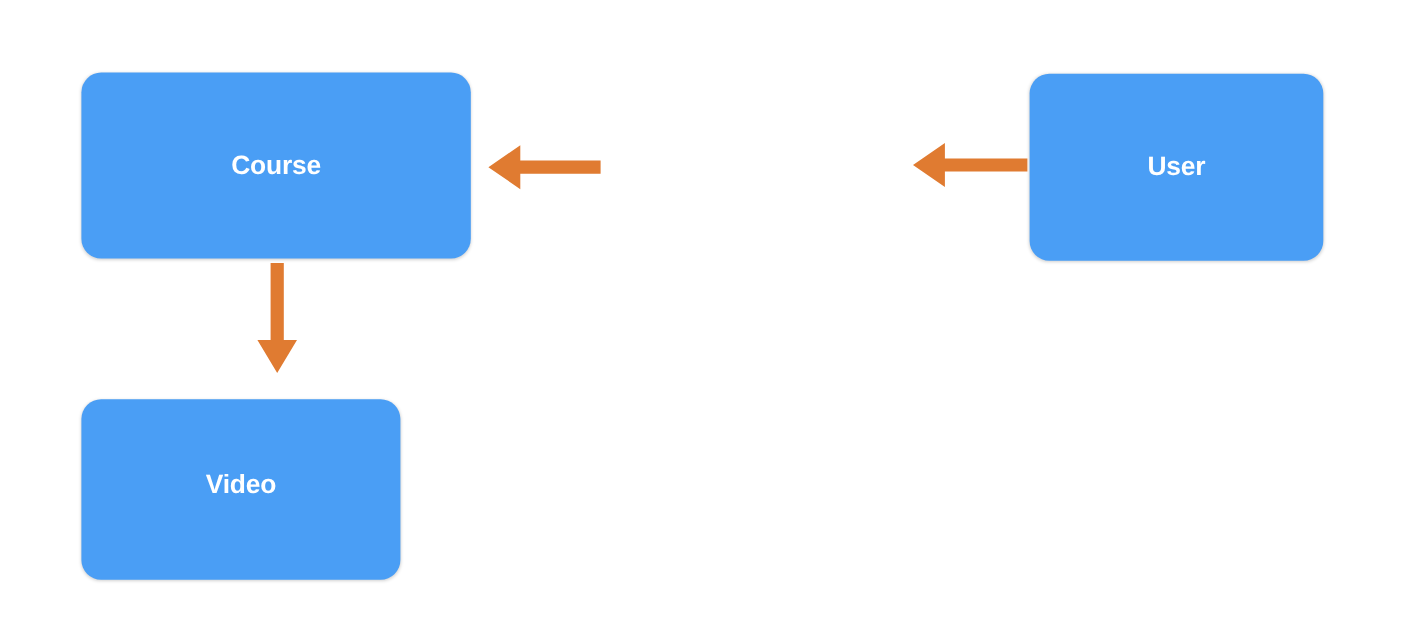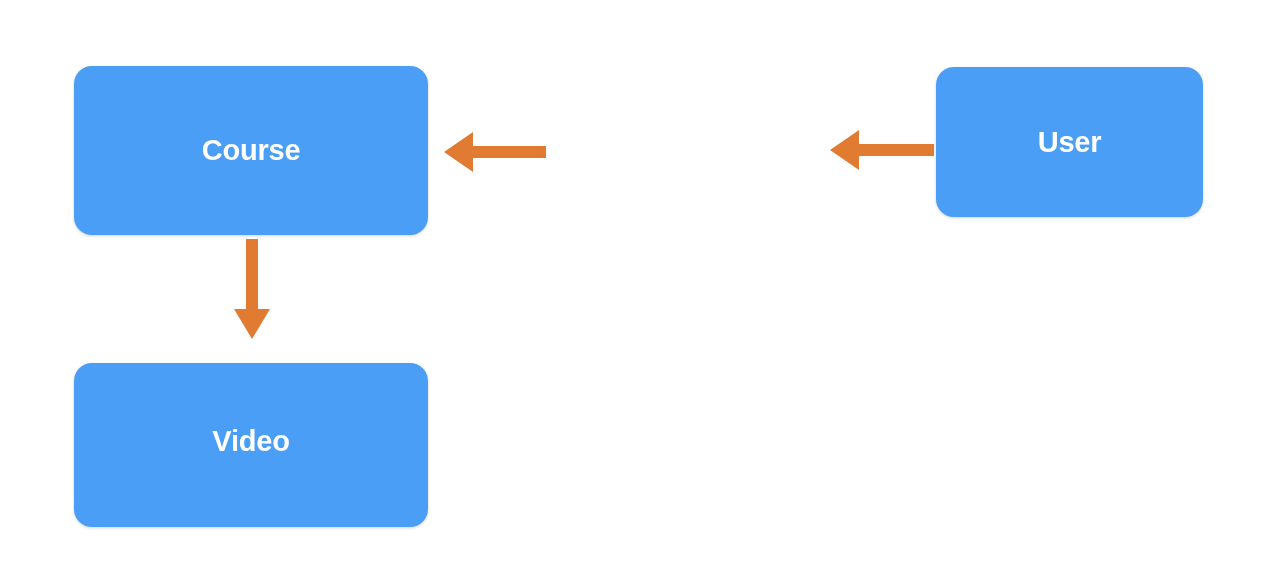--- a/index.html
+++ b/index.html
@@ -29,32 +29,32 @@
     border-radius: 18px;
     display: flex;
     align-items: center;
     justify-content: center;
     box-shadow: 0 1px 3px rgba(0, 0, 0, 0.18);
     user-select: none;
   }
   .node-label {
     color: #ffffff;
     font-family: "Liberation Sans", sans-serif;
-    font-size: 29px;
+    font-size: 24px;
     font-weight: bold;
     letter-spacing: -0.2px;
     line-height: 1;
     text-align: center;
     white-space: nowrap;
   }
 
   #node-course   { left: 74px;  top: 66px;  width: 354px; height: 169px; }
   #node-audience { left: 548px; top: 67px;  width: 266px; height: 166px; }
-  #node-user     { left: 936px; top: 67px;  width: 267px; height: 150px; }
-  #node-video    { left: 74px;  top: 363px; width: 354px; height: 164px; }
+  #node-user     { left: 936px; top: 67px;  width: 267px; height: 170px; }
+  #node-video    { left: 74px;  top: 363px; width: 290px; height: 164px; }
 
   
   #node-video .node-label { transform: translateY(-4px); }
 
   
   .edge {
     position: absolute;
     overflow: visible;
     pointer-events: none;
   }

